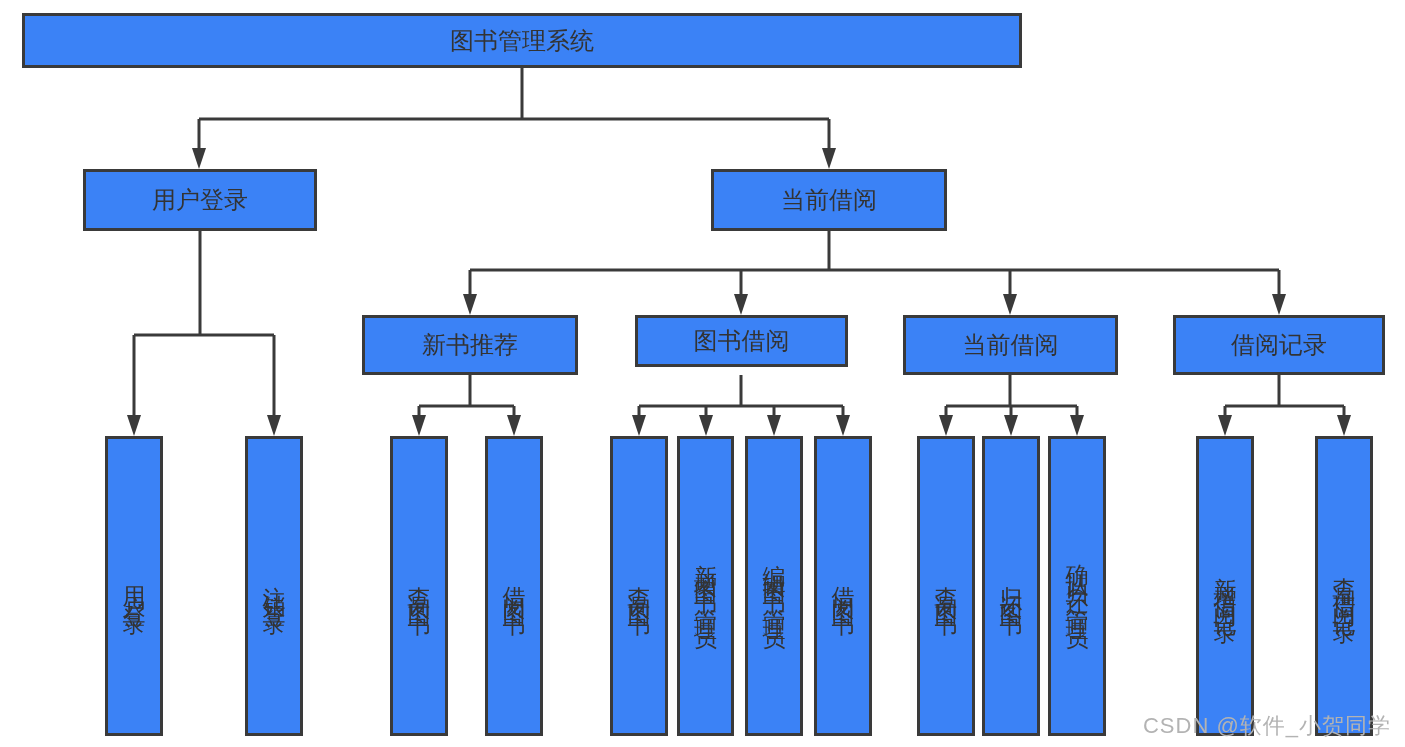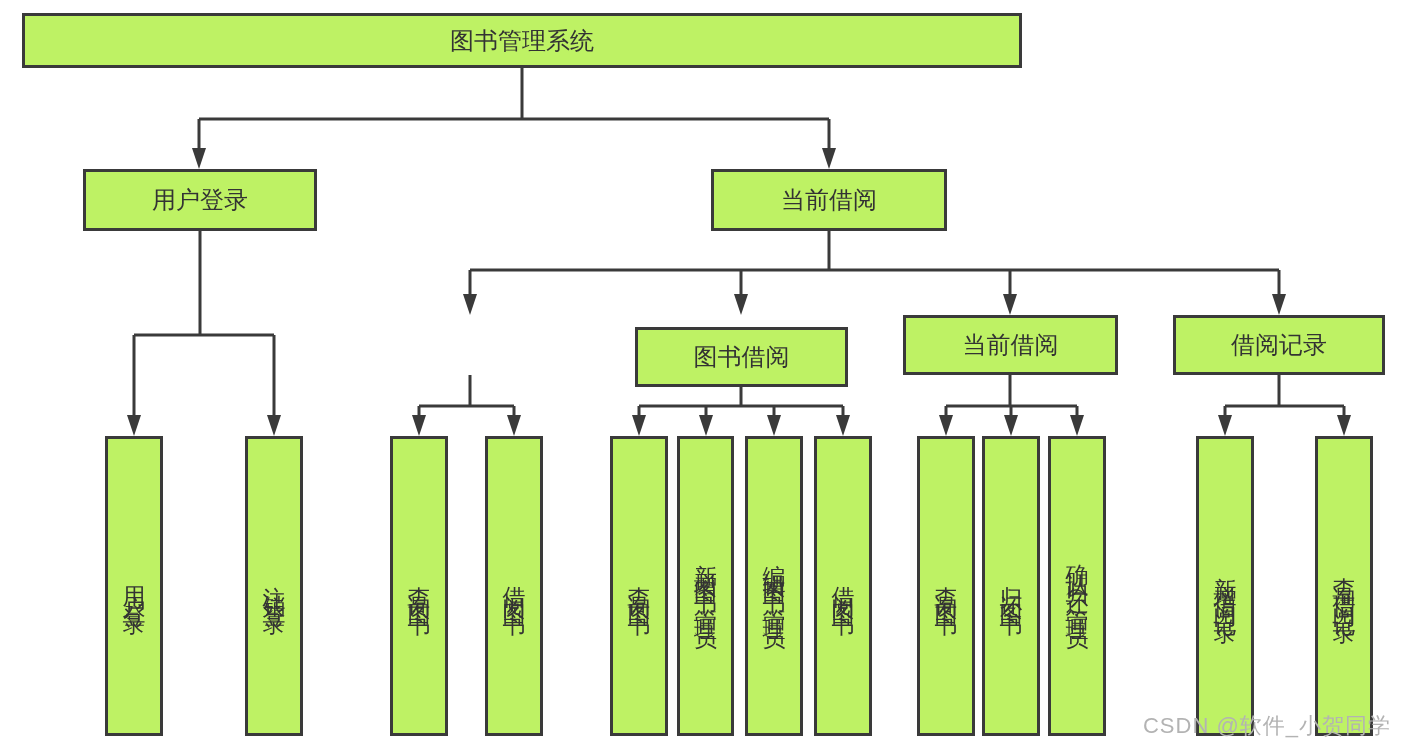--- a/index.html
+++ b/index.html
@@ -16,21 +16,21 @@
     font-family:"Liberation Sans","DejaVu Sans",sans-serif;
     color:var(--text);
     overflow:hidden;
   }
   .connectors{position:absolute;left:0;top:0;width:1405px;height:747px;}
   .connectors path{stroke:var(--line);stroke-width:3;fill:none;}
   .connectors polygon{fill:var(--line);stroke:none;}
   .node{
     position:absolute;
     box-sizing:border-box;
-    background:#bef264;
+    background:#3b82f6;
     border:3px solid var(--line);
     display:flex;align-items:center;justify-content:center;
     font-size:24px;
     color:var(--text);
     line-height:1;
     white-space:nowrap;
   }
   .leaf{
     writing-mode:vertical-rl;
     font-size:23px;
@@ -101,21 +101,22 @@
       <polygon points="1225,436 1218,415 1232,415"></polygon>
       <polygon points="1344,436 1337,415 1351,415"></polygon>
     </g>
   </svg>
 
   <div class="node" style="left:22px;top:13px;width:1000px;height:55px">图书管理系统</div>
 
   <div class="node" style="left:83px;top:169px;width:234px;height:62px">用户登录</div>
   <div class="node" style="left:711px;top:169px;width:236px;height:62px">当前借阅</div>
 
-  <div class="node" style="left:635px;top:327px;width:213px;height:60px">图书借阅</div>
+  <div class="node" style="left:362px;top:315px;width:216px;height:60px">新书推荐</div>
+  <div class="node" style="left:635px;top:315px;width:213px;height:52px">图书借阅</div>
   <div class="node" style="left:903px;top:315px;width:215px;height:60px">当前借阅</div>
   <div class="node" style="left:1173px;top:315px;width:212px;height:60px">借阅记录</div>
 
   <div class="node leaf" style="left:105px;top:436px;width:58px;height:300px">用户登录</div>
   <div class="node leaf" style="left:245px;top:436px;width:58px;height:300px">注销登录</div>
 
   <div class="node leaf" style="left:390px;top:436px;width:58px;height:300px">查询图书</div>
   <div class="node leaf" style="left:485px;top:436px;width:58px;height:300px">借阅图书</div>
 
   <div class="node leaf" style="left:610px;top:436px;width:58px;height:300px">查询图书</div>

